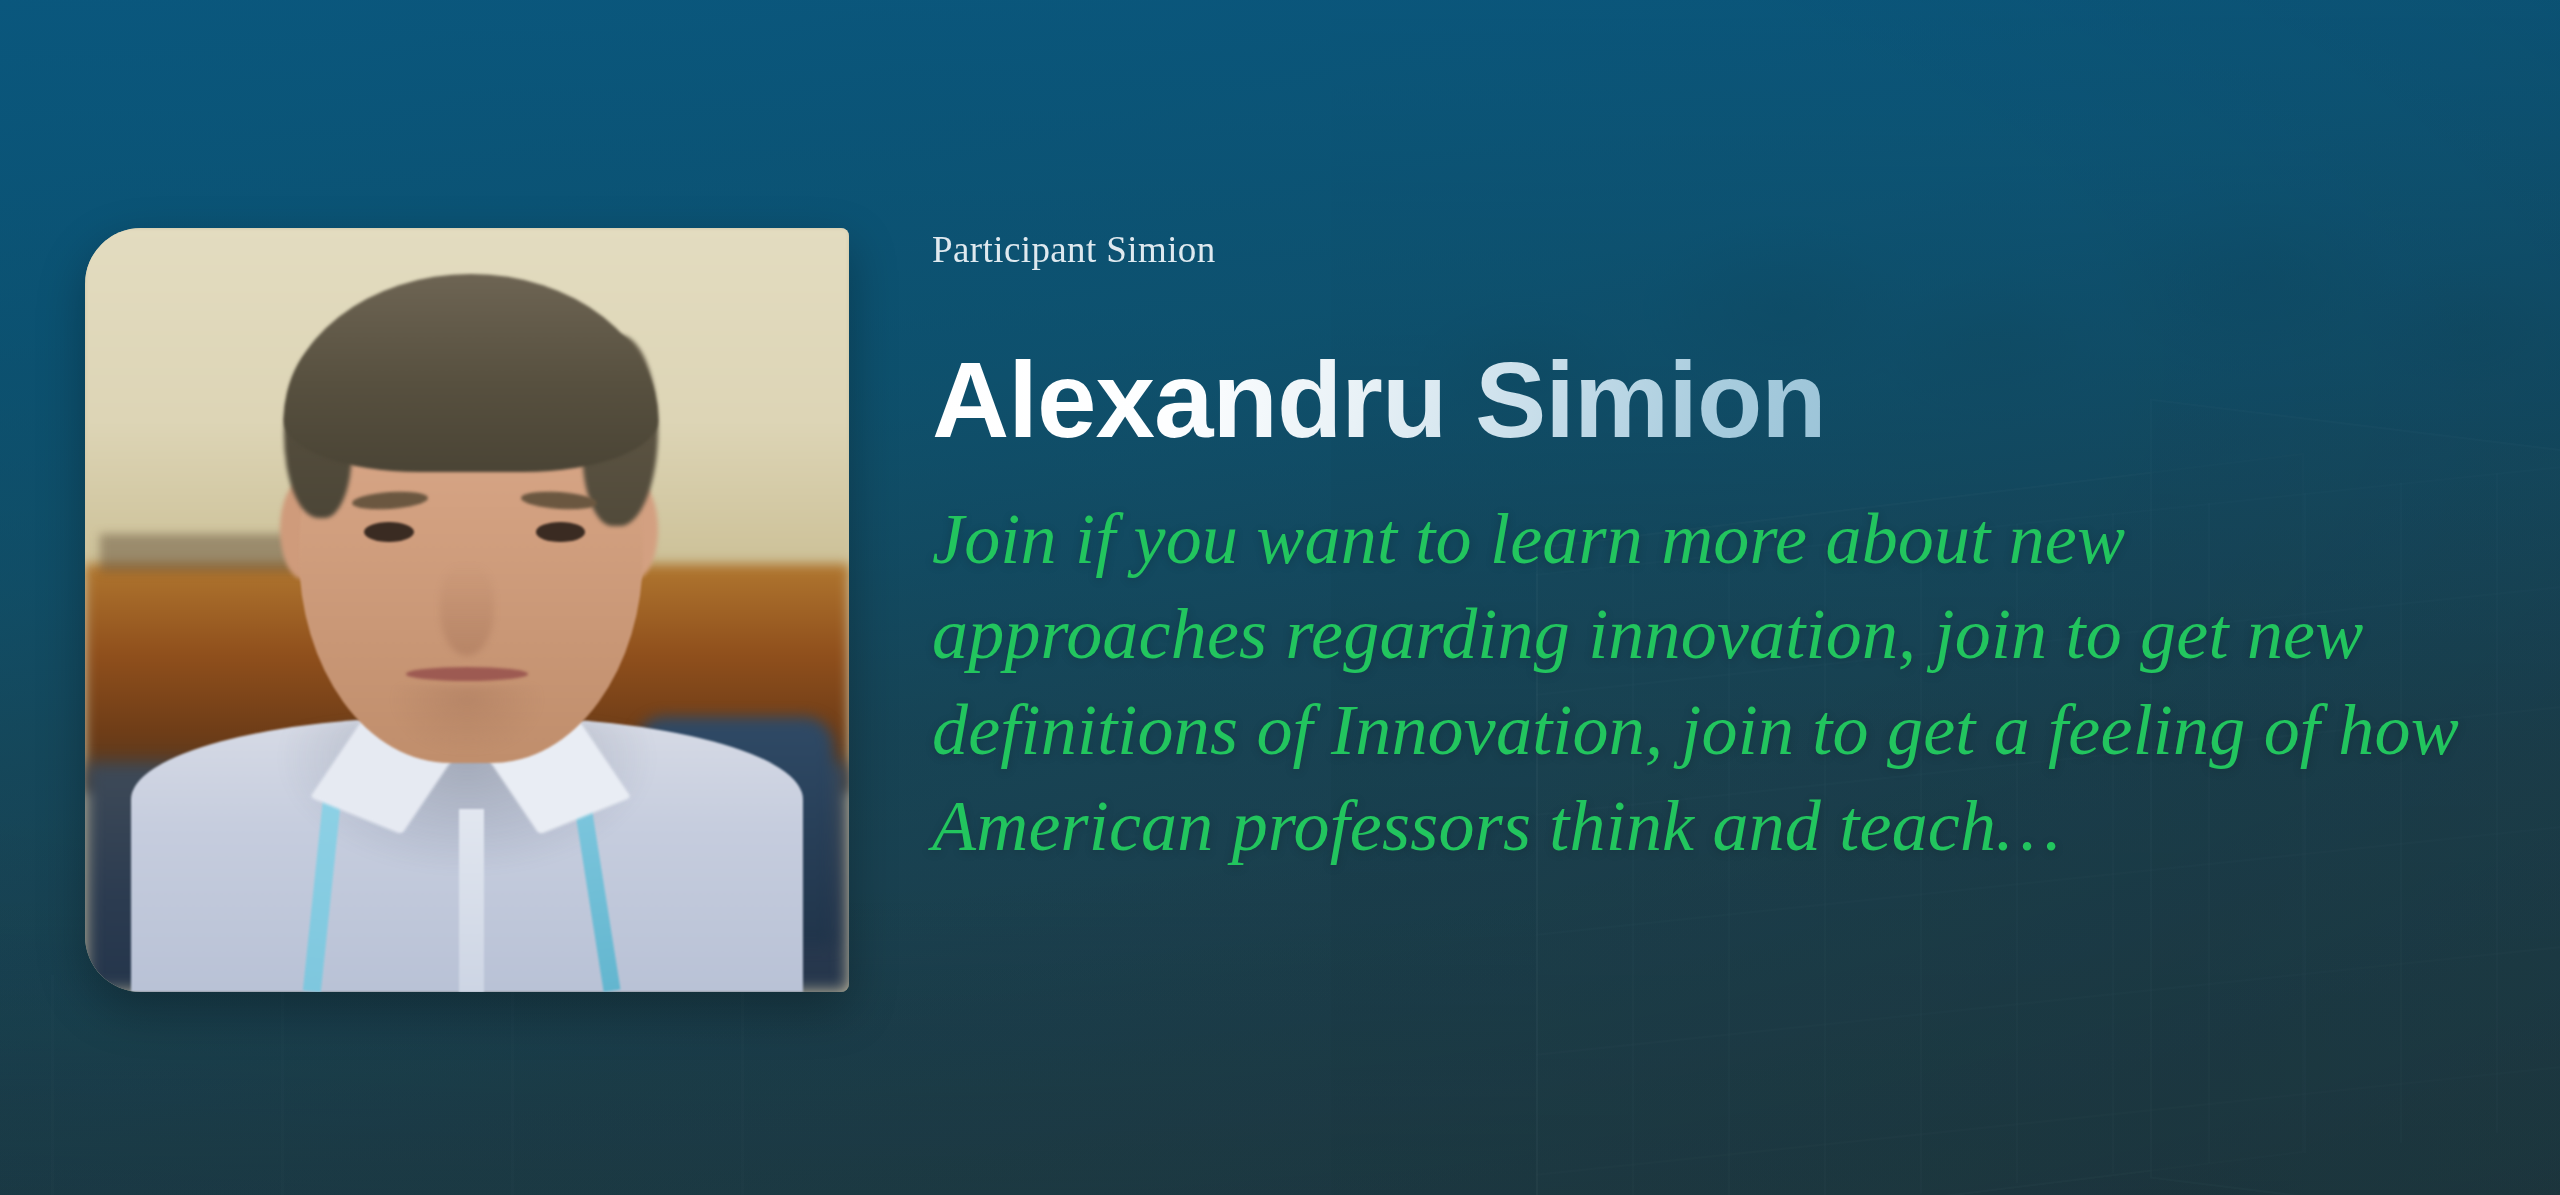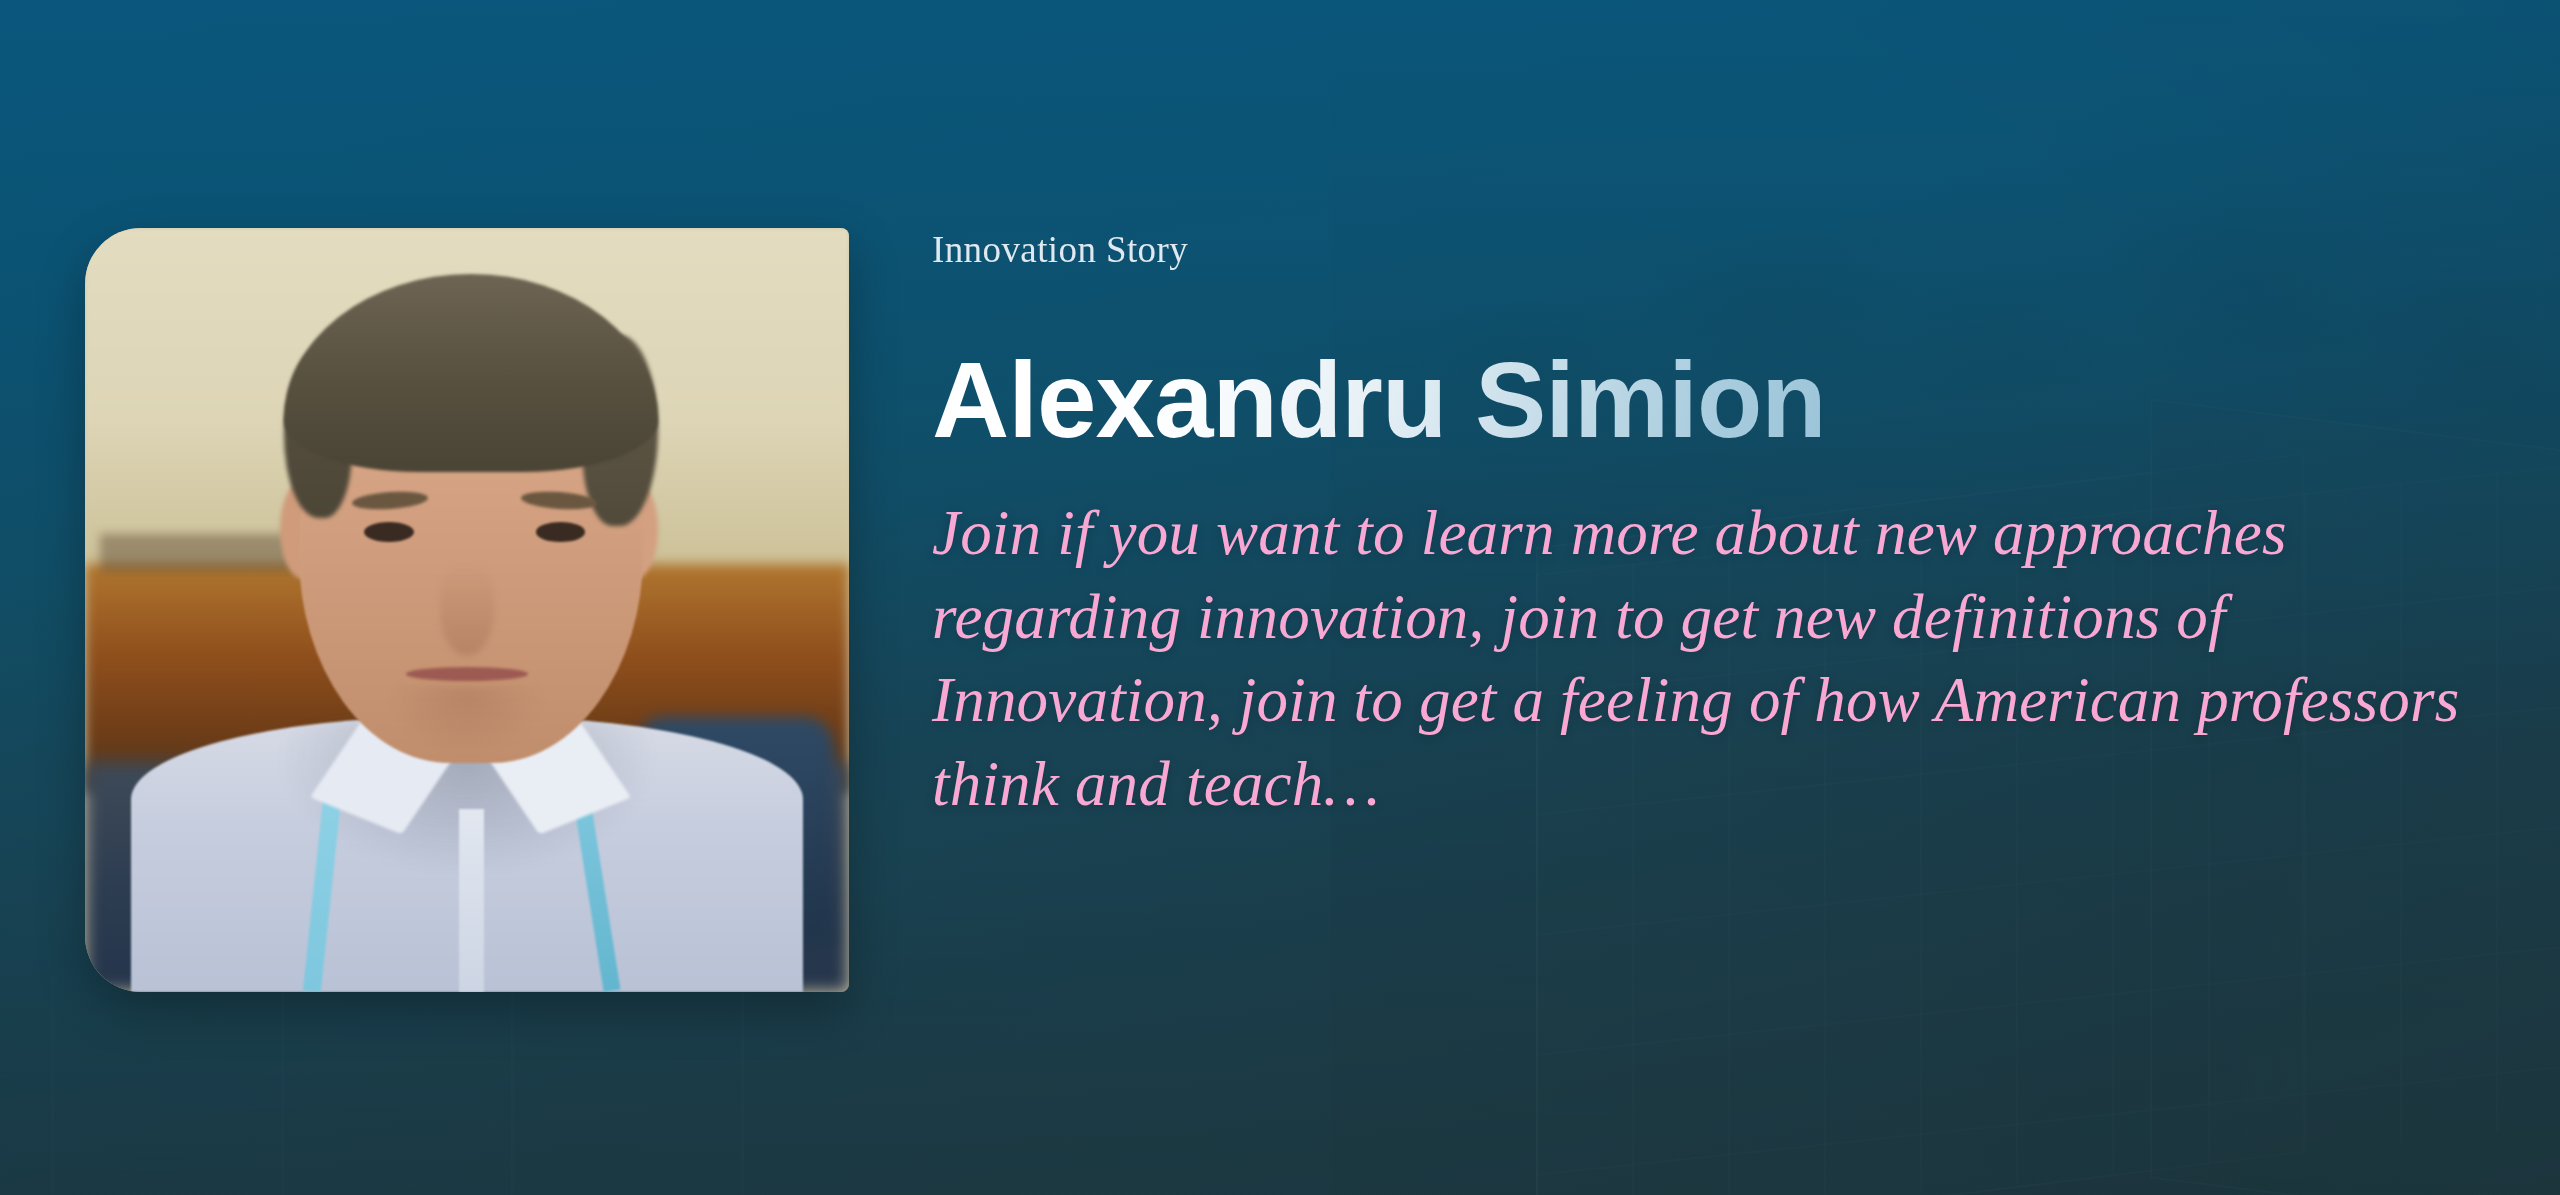--- a/index.html
+++ b/index.html
@@ -371,23 +371,23 @@
     color: transparent;
     -webkit-text-fill-color: transparent;
     margin-bottom: 35px;
     text-shadow: none;
     display: inline-block;
   }
 
   .quote {
     font-family: "Liberation Serif", serif;
     font-style: italic;
-    font-size: 63px;
+    font-size: 72px;
     line-height: 1.33;
-    color: #f9a8d4;
+    color: #22c55e;
     letter-spacing: 0.2px;
     max-width: 1540px;
     text-shadow: 0 2px 10px rgba(0,0,0,0.18);
   }
 </style>
 </head>
 <body>
 
 <div class="hero">
 
@@ -435,19 +435,19 @@
         <div class="p-brow-r"></div>
         <div class="p-eye-l"></div>
         <div class="p-eye-r"></div>
         <div class="p-nose"></div>
         <div class="p-mouth"></div>
         <div class="p-chin"></div>
       </div>
     </div>
 
     <div class="text-col">
-      <div class="eyebrow">Innovation Story</div>
+      <div class="eyebrow">Participant Simion</div>
       <h1 class="headline">Alexandru Simion</h1>
       <blockquote class="quote">Join if you want to learn more about new approaches regarding innovation, join to get new definitions of Innovation, join to get a feeling of how American professors think and teach…</blockquote>
     </div>
 
   </div>
 </div>
 
 </body></html>

